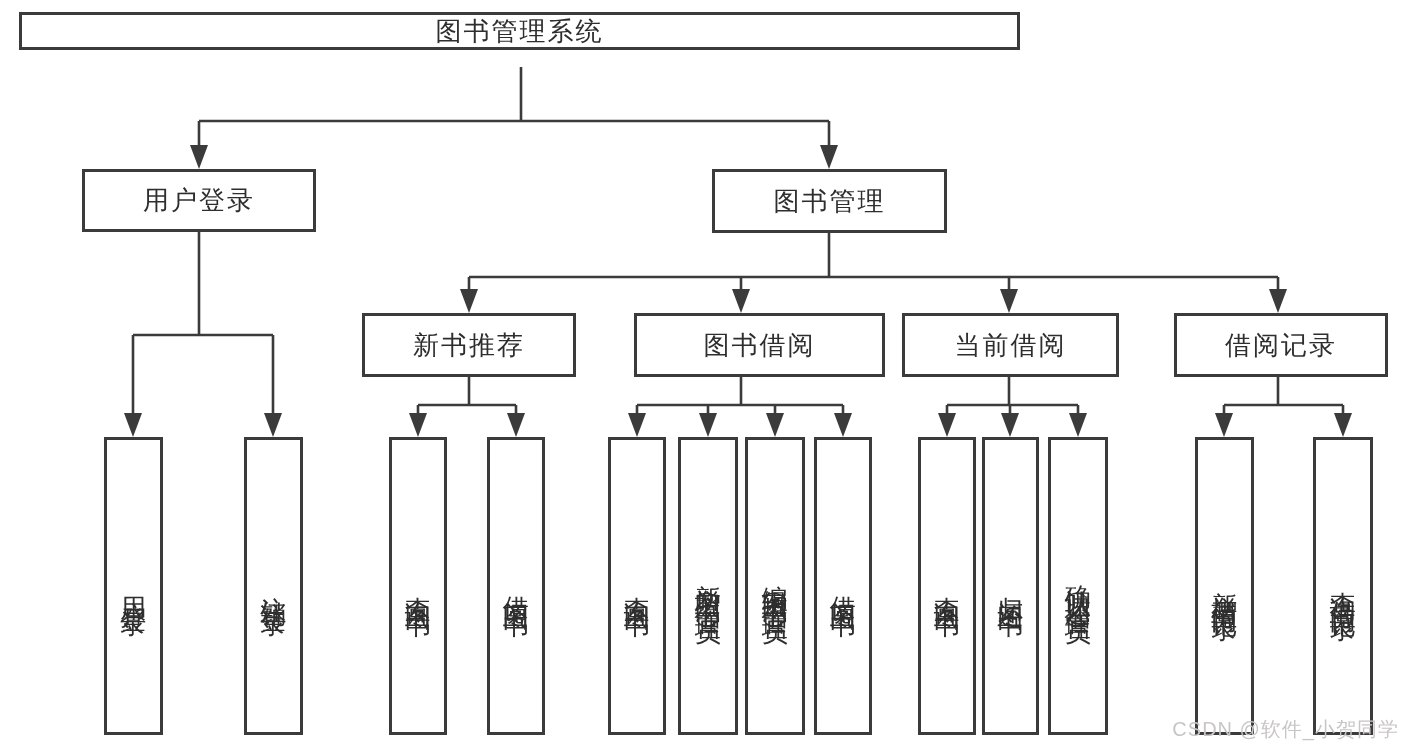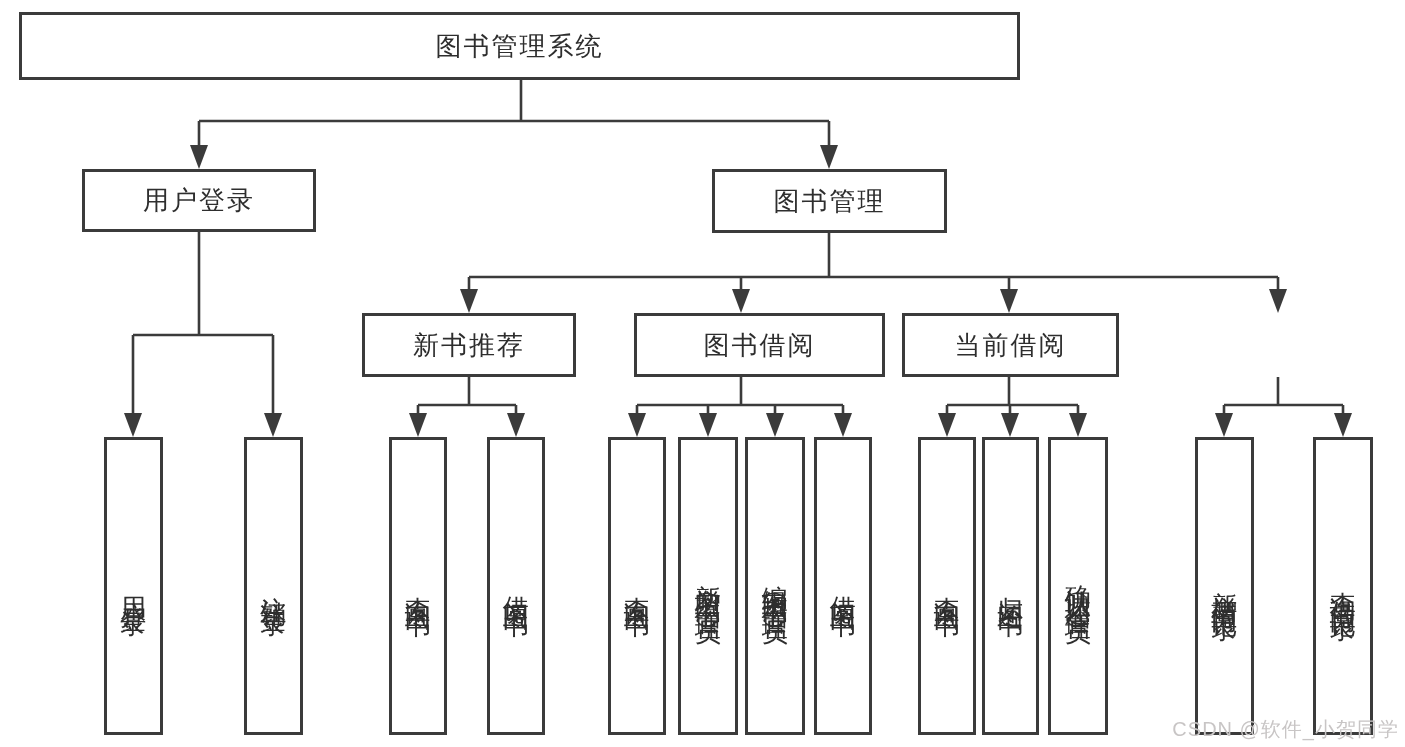--- a/index.html
+++ b/index.html
@@ -48,39 +48,42 @@
       <polygon points="699,413 717,413 708,437" fill="#3b3b3b"></polygon>
       <polygon points="766,413 784,413 775,437" fill="#3b3b3b"></polygon>
       <polygon points="834,413 852,413 843,437" fill="#3b3b3b"></polygon>
       <polygon points="938,413 956,413 947,437" fill="#3b3b3b"></polygon>
       <polygon points="1001,413 1019,413 1010,437" fill="#3b3b3b"></polygon>
       <polygon points="1069,413 1087,413 1078,437" fill="#3b3b3b"></polygon>
       <polygon points="1215,413 1233,413 1224,437" fill="#3b3b3b"></polygon>
       <polygon points="1334,413 1352,413 1343,437" fill="#3b3b3b"></polygon>
     </svg>
 
-  <div class="node h" style="left:19px; top:12px; width:1001px; height:68px;">
+  <div class="node h" style="left:19px; top:12px; width:1001px; height:38px;">
     <span class="lbl">图书管理系统</span>
   </div>
 
   <div class="node h" style="left:82px; top:169px; width:234px; height:63px;">
     <span class="lbl">用户登录</span>
   </div>
   <div class="node h" style="left:712px; top:169px; width:235px; height:64px;">
     <span class="lbl">图书管理</span>
   </div>
 
   <div class="node h" style="left:362px; top:313px; width:214px; height:64px;">
     <span class="lbl">新书推荐</span>
   </div>
   <div class="node h" style="left:634px; top:313px; width:251px; height:64px;">
     <span class="lbl">图书借阅</span>
   </div>
   <div class="node h" style="left:902px; top:313px; width:217px; height:64px;justify-content:center;">
     <span class="lbl">当前借阅</span>
+  </div>
+  <div class="node h" style="left:1174px; top:313px; width:214px; height:64px;">
+    <span class="lbl">借阅记录</span>
   </div>
 
   <div class="node v" style="left:104px; top:437px; width:59px; height:298px;">
     <span class="vtext">用户登录</span>
   </div>
   <div class="node v" style="left:244px; top:437px; width:59px; height:298px;">
     <span class="vtext">注销登录</span>
   </div>
 
   <div class="node v" style="left:389px; top:437px; width:58px; height:298px;">

